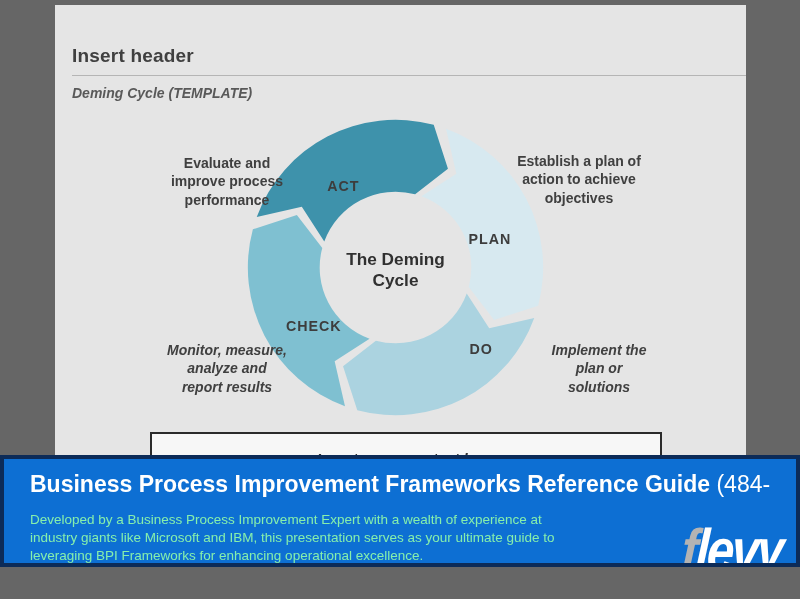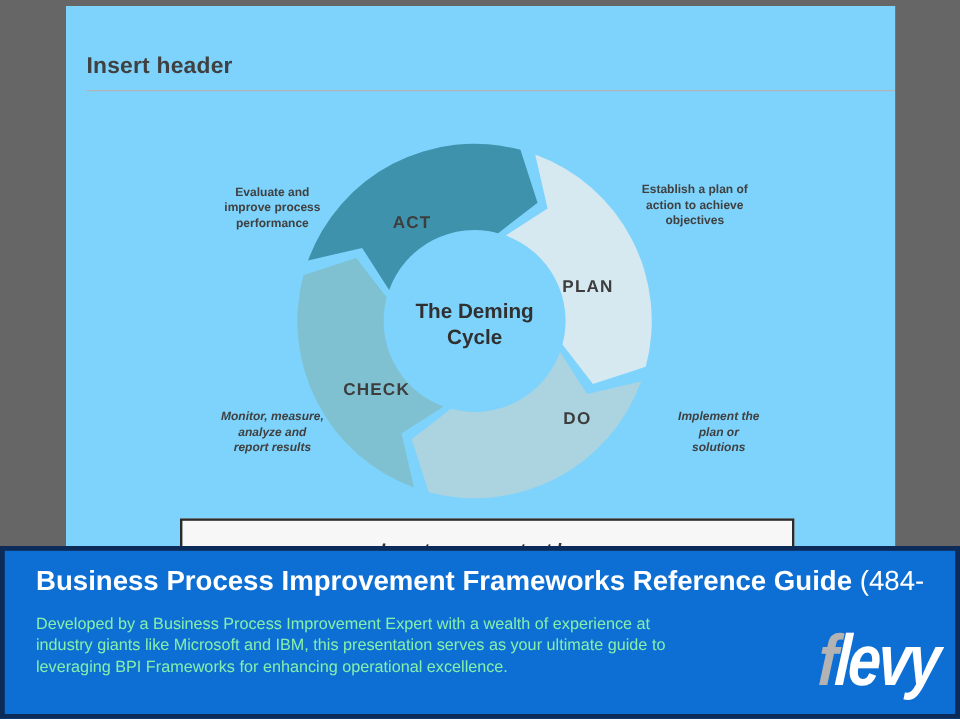--- a/index.html
+++ b/index.html
@@ -4,21 +4,21 @@
 <style>
   html,body{margin:0;padding:0;}
   body{
     width:800px;height:599px;position:relative;overflow:hidden;
     background:#666666;
     font-family:"Liberation Sans","DejaVu Sans",sans-serif;
   }
   
   .slide{
     position:absolute;left:55px;top:5px;width:691px;height:450px;
-    background:#7dd3fc;overflow:hidden;
+    background:#e5e5e5;overflow:hidden;
   }
   .slide-header{
     position:absolute;left:17px;top:40px;
     font-size:19px;font-weight:bold;color:#404040;letter-spacing:.2px;
   }
   .header-rule{
     position:absolute;left:17px;right:0;top:70px;height:1px;background:#b5b5b5;
   }
   .slide-subtitle{
     position:absolute;left:17px;top:80px;
@@ -31,39 +31,39 @@
   .seg-label{
     font-weight:bold;font-size:14.5px;fill:#3d3d3d;letter-spacing:1px;
     text-anchor:middle;dominant-baseline:central;
   }
   .center-label{
     font-weight:bold;font-size:17.5px;fill:#303030;
     text-anchor:middle;dominant-baseline:central;
   }
   .annotation{
     position:absolute;width:160px;text-align:center;
-    font-size:10px;font-weight:bold;color:#404040;line-height:1.32;
+    font-size:14px;font-weight:bold;color:#404040;line-height:1.32;
     white-space:pre-line;
   }
   .ann-act{left:92px;top:149px;}
   .ann-plan{left:444px;top:147px;}
   .ann-check{left:92px;top:336px;font-style:italic;}
   .ann-do{left:464px;top:336px;font-style:italic;}
   
   .footer-box{
     position:absolute;left:95px;top:427px;width:508px;height:36px;
     background:#f7f7f7;border:2px solid #2b2b2b;overflow:hidden;
     text-align:center;
   }
   .footer-box-text{
     margin-top:16px;font-size:15px;font-weight:bold;font-style:italic;color:#333;
   }
   
   .banner{
-    position:absolute;left:0;top:455px;width:800px;height:144px;
+    position:absolute;left:0;top:455px;width:800px;height:112px;
     box-sizing:border-box;border:4px solid #0c2b58;background:#0d6fd3;
     overflow:hidden;
   }
   .banner-title{
     position:absolute;left:26px;top:12px;width:900px;
     font-size:23px;color:#ffffff;white-space:nowrap;
   }
   .banner-title .t-bold{font-weight:bold;}
   .banner-title .t-reg{font-weight:normal;}
   .banner-desc{
@@ -82,20 +82,21 @@
   }
   .logo .logo-f{color:#b3b3b3;}
   .logo .logo-levy{color:#ffffff;}
 </style>
 </head>
 <body>
 
 <div class="slide">
   <div class="slide-header">Insert header</div>
   <div class="header-rule"></div>
+  <div class="slide-subtitle">Deming Cycle (TEMPLATE)</div>
 
   <svg class="diagram" viewBox="0 0 320 320">
     <path d="M211.30,19.05 A150,150 0 0 1 304.89,198.82 L260.21,213.29 L234.38,179.93 A77,77 0 0 0 186.34,87.64 L221.82,64.81 Z" fill="#d7e9f0"></path>
     <path d="M300.95,211.30 A150,150 0 0 1 121.18,304.89 L106.71,260.21 L140.07,234.38 A77,77 0 0 0 232.36,186.34 L255.19,221.82 Z" fill="#abd3e0"></path>
     <path d="M108.70,300.95 A150,150 0 0 1 15.11,121.18 L59.79,106.71 L85.62,140.07 A77,77 0 0 0 133.66,232.36 L98.18,255.19 Z" fill="#7fc0d1"></path>
     <path d="M19.05,108.70 A150,150 0 0 1 198.82,15.11 L213.29,59.79 L179.93,85.62 A77,77 0 0 0 87.64,133.66 L64.81,98.18 Z" fill="#3e92ab"></path>
 
     <text class="seg-label" x="256" y="131">PLAN</text>
     <text class="seg-label" x="247" y="243">DO</text>
     <text class="seg-label" x="77" y="219">CHECK</text>

